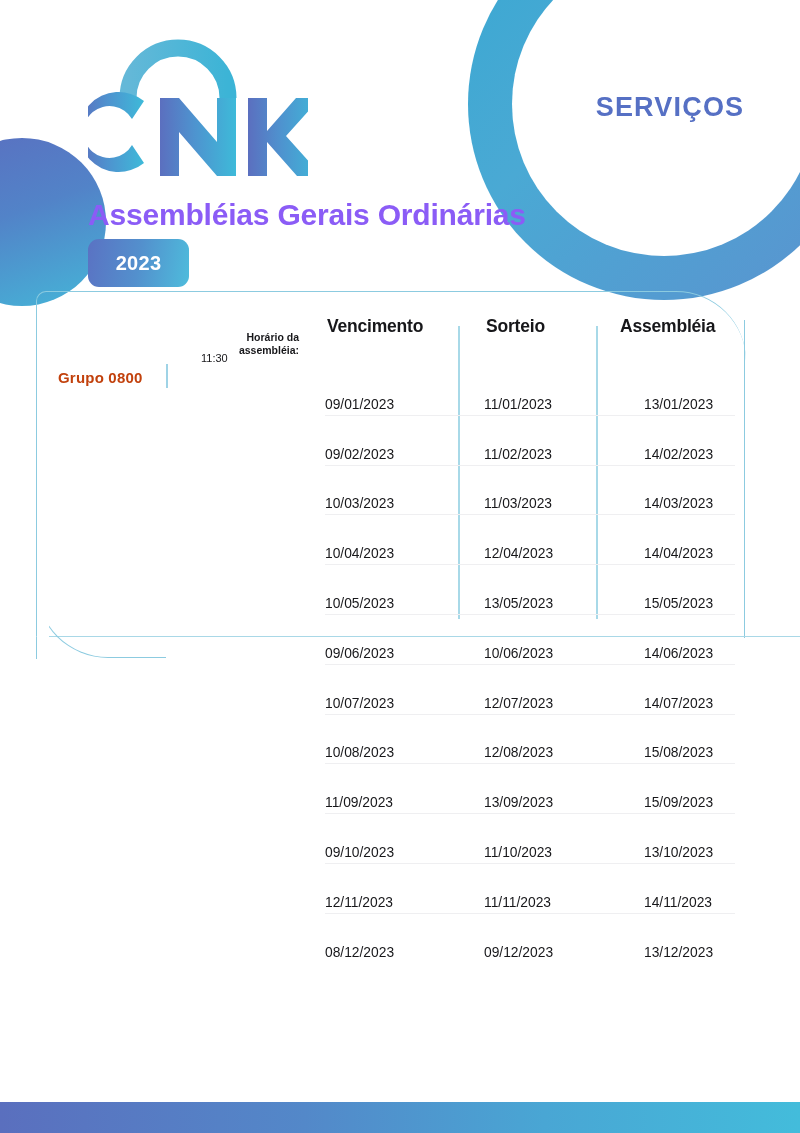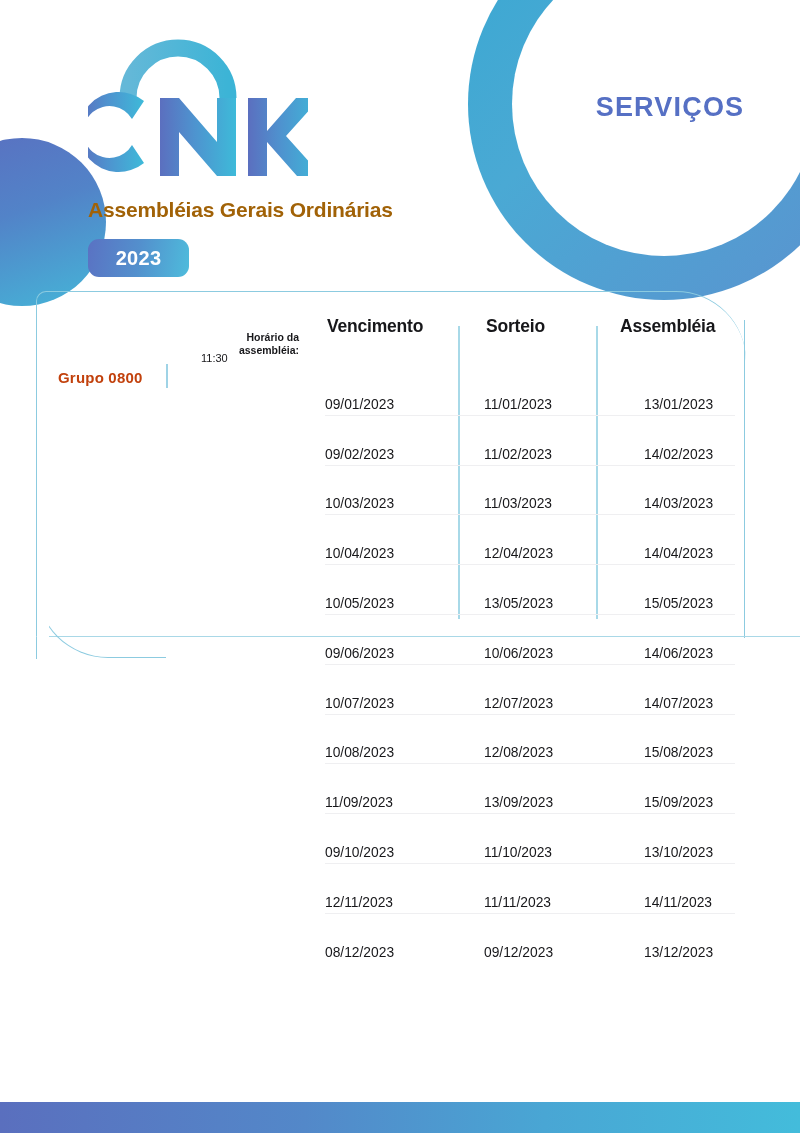--- a/index.html
+++ b/index.html
@@ -71,31 +71,31 @@
     font-weight: bold;
     letter-spacing: 1.2px;
     color: #5670c4;
   }
 
   
   .page-title {
     position: absolute;
     left: 88px;
     top: 198px;
-    font-size: 21px;
-    font-weight: bold;
-    color: #a16207;
+    font-size: 30px;
+    font-weight: bold;
+    color: #8b5cf6;
     letter-spacing: -0.2px;
   }
   .year-badge {
     position: absolute;
     left: 88px;
     top: 239px;
     width: 101px;
-    height: 38px;
+    height: 48px;
     border-radius: 11px;
     background: linear-gradient(100deg, #5a72c3 0%, #5390cd 50%, #4ebcdc 100%);
     color: #ffffff;
     font-size: 20px;
     font-weight: bold;
     display: flex;
     align-items: center;
     justify-content: center;
     letter-spacing: 0.3px;
   }

